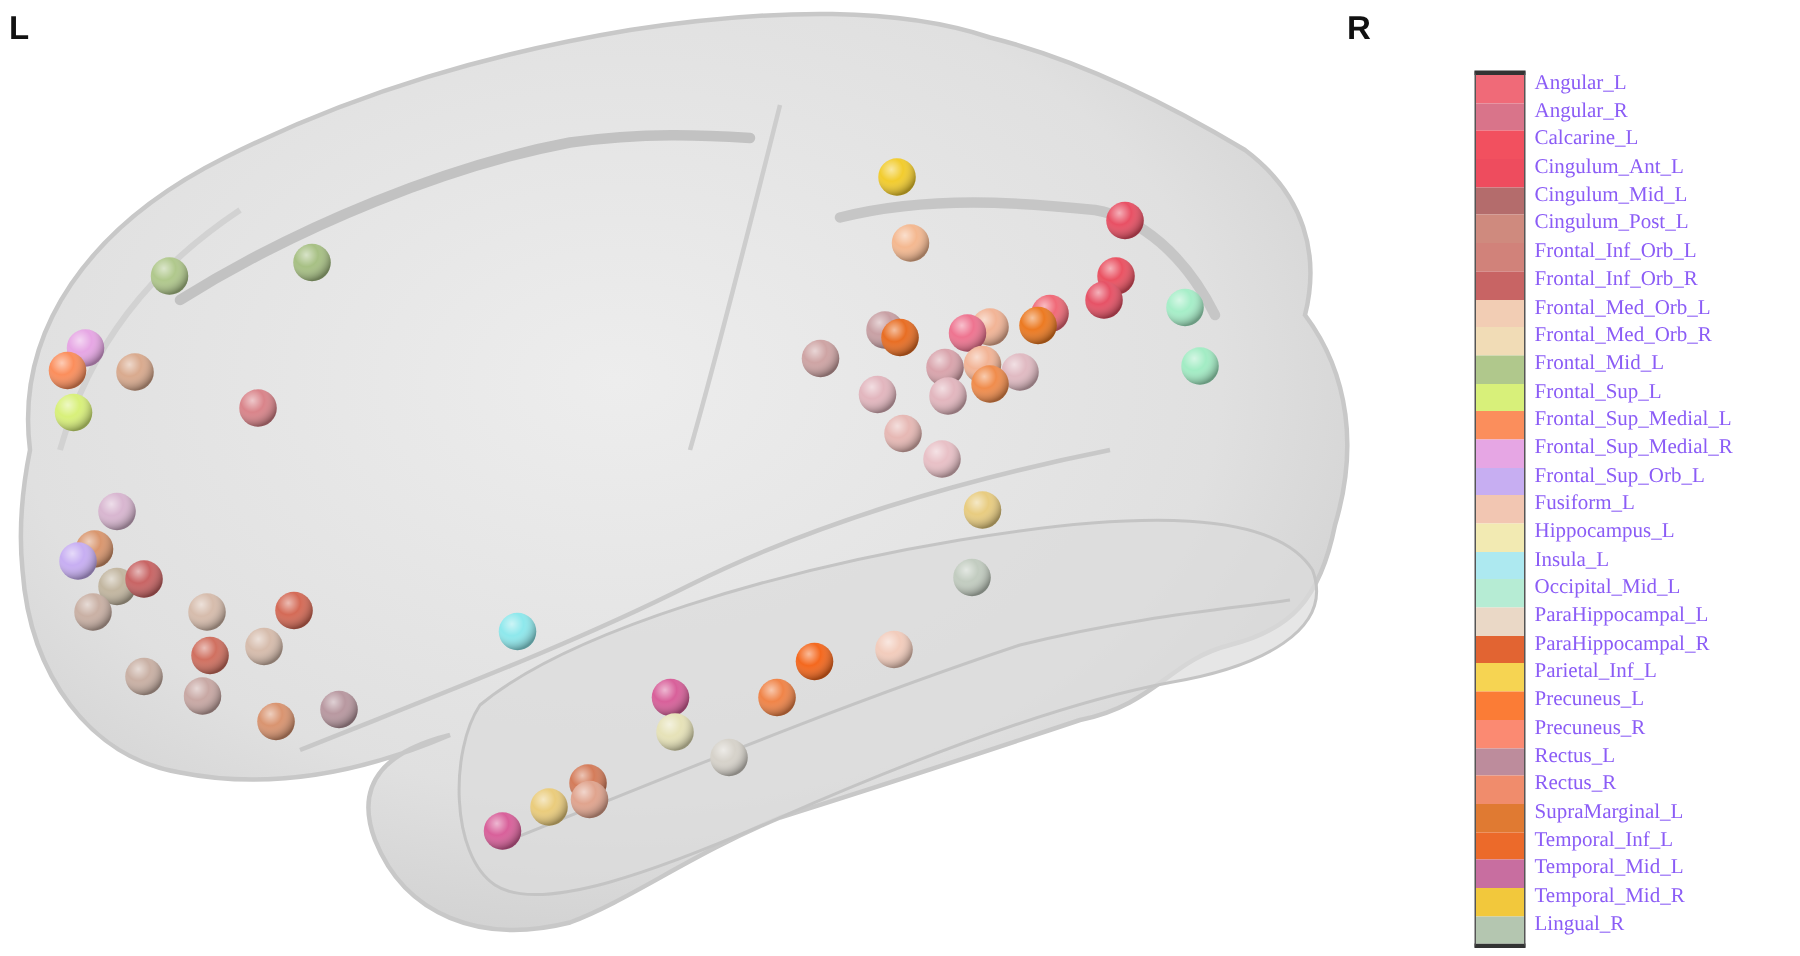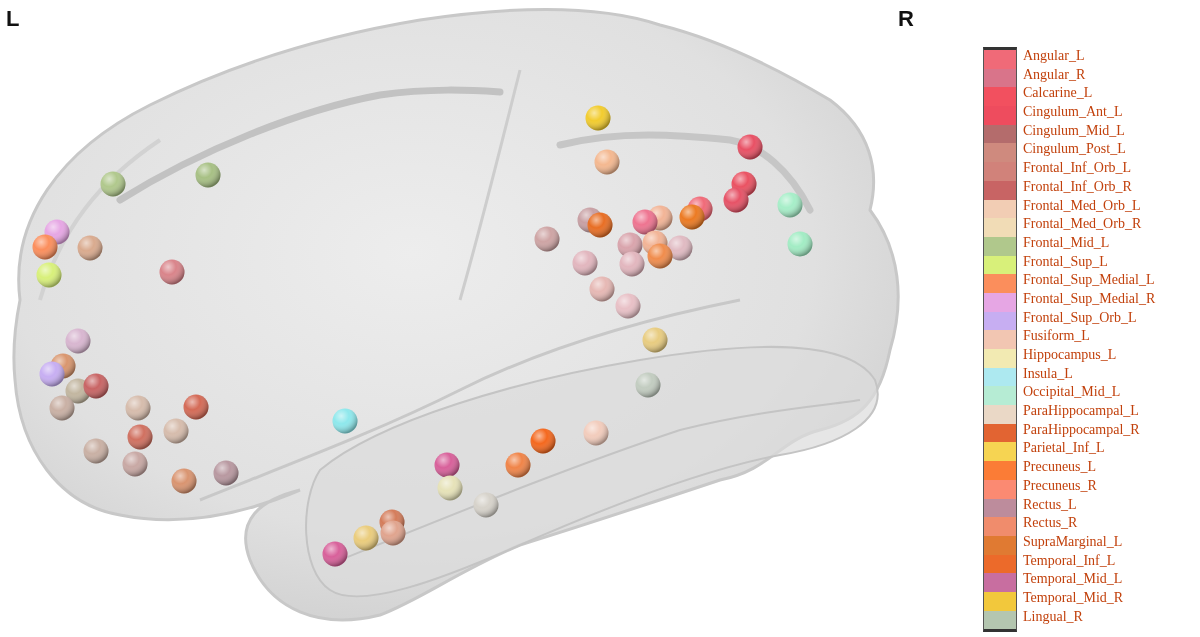--- a/index.html
+++ b/index.html
@@ -5,21 +5,21 @@
   html, body { margin: 0; padding: 0; background: #ffffff; }
   body { width: 1200px; height: 637px; position: relative; overflow: hidden; font-family: "Liberation Sans", sans-serif; }
   .hemi-label { position: absolute; top: 6px; font-family: "Liberation Sans", sans-serif; font-weight: bold; font-size: 22px; color: #111; }
   #label-l { left: 6px; }
   #label-r { left: 898px; }
   #brain-svg { position: absolute; left: 0; top: 0; }
   .legend { position: absolute; left: 983px; top: 47px; }
   .legend-bar { position: absolute; left: 0; top: 0; width: 32px; border: 1.5px solid #555; border-top: 3px solid #333; border-bottom: 3px solid #333; box-sizing: content-box; }
   .legend-swatch { width: 32px; height: 18.7px; }
   .legend-labels { position: absolute; left: 40px; top: 0; }
-  .legend-label { height: 18.7px; line-height: 18.7px; font-family: "Liberation Serif", serif; font-size: 14px; color: #c2410c; white-space: nowrap; }
+  .legend-label { height: 18.7px; line-height: 18.7px; font-family: "Liberation Serif", serif; font-size: 14px; color: #8b5cf6; white-space: nowrap; }
 </style>
 </head>
 <body>
 
 <svg id="brain-svg" width="980" height="637" viewBox="0 0 980 637" xmlns="http://www.w3.org/2000/svg">
   <defs>
     <radialGradient id="brainShade" cx="45%" cy="40%" r="65%">
       <stop offset="0%" stop-color="#ededed"></stop>
       <stop offset="70%" stop-color="#e0e0e0"></stop>
       <stop offset="100%" stop-color="#cfcfcf"></stop>

